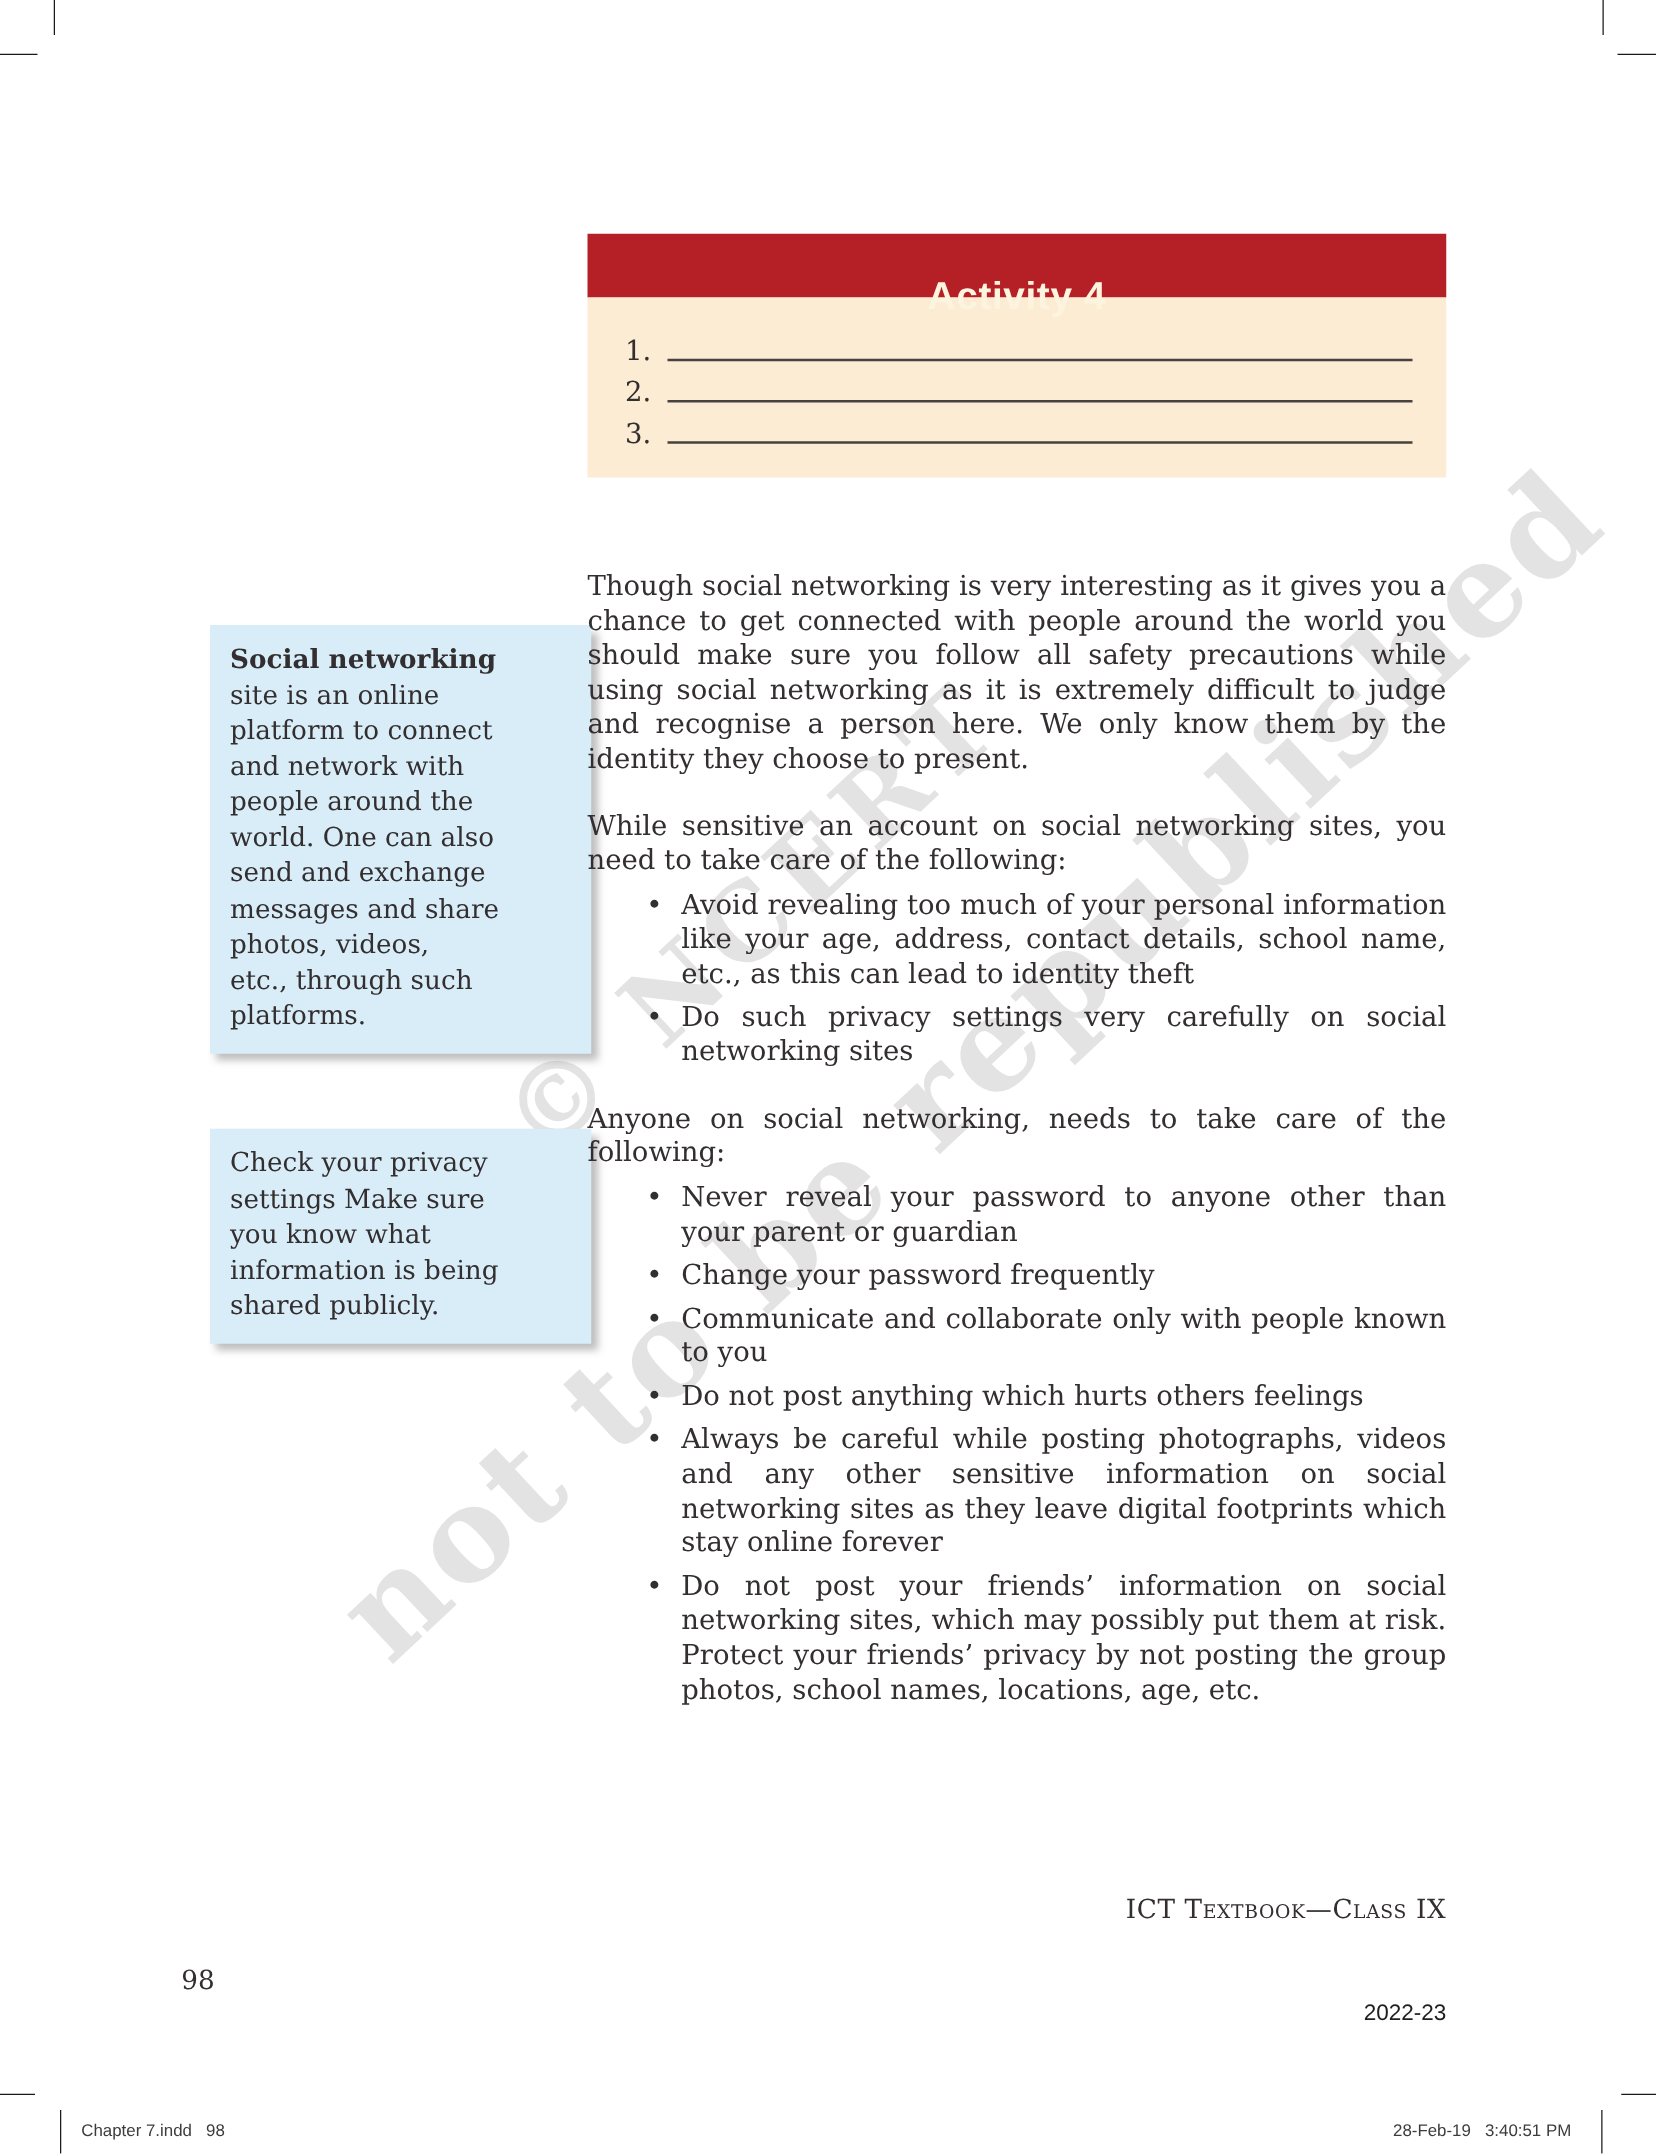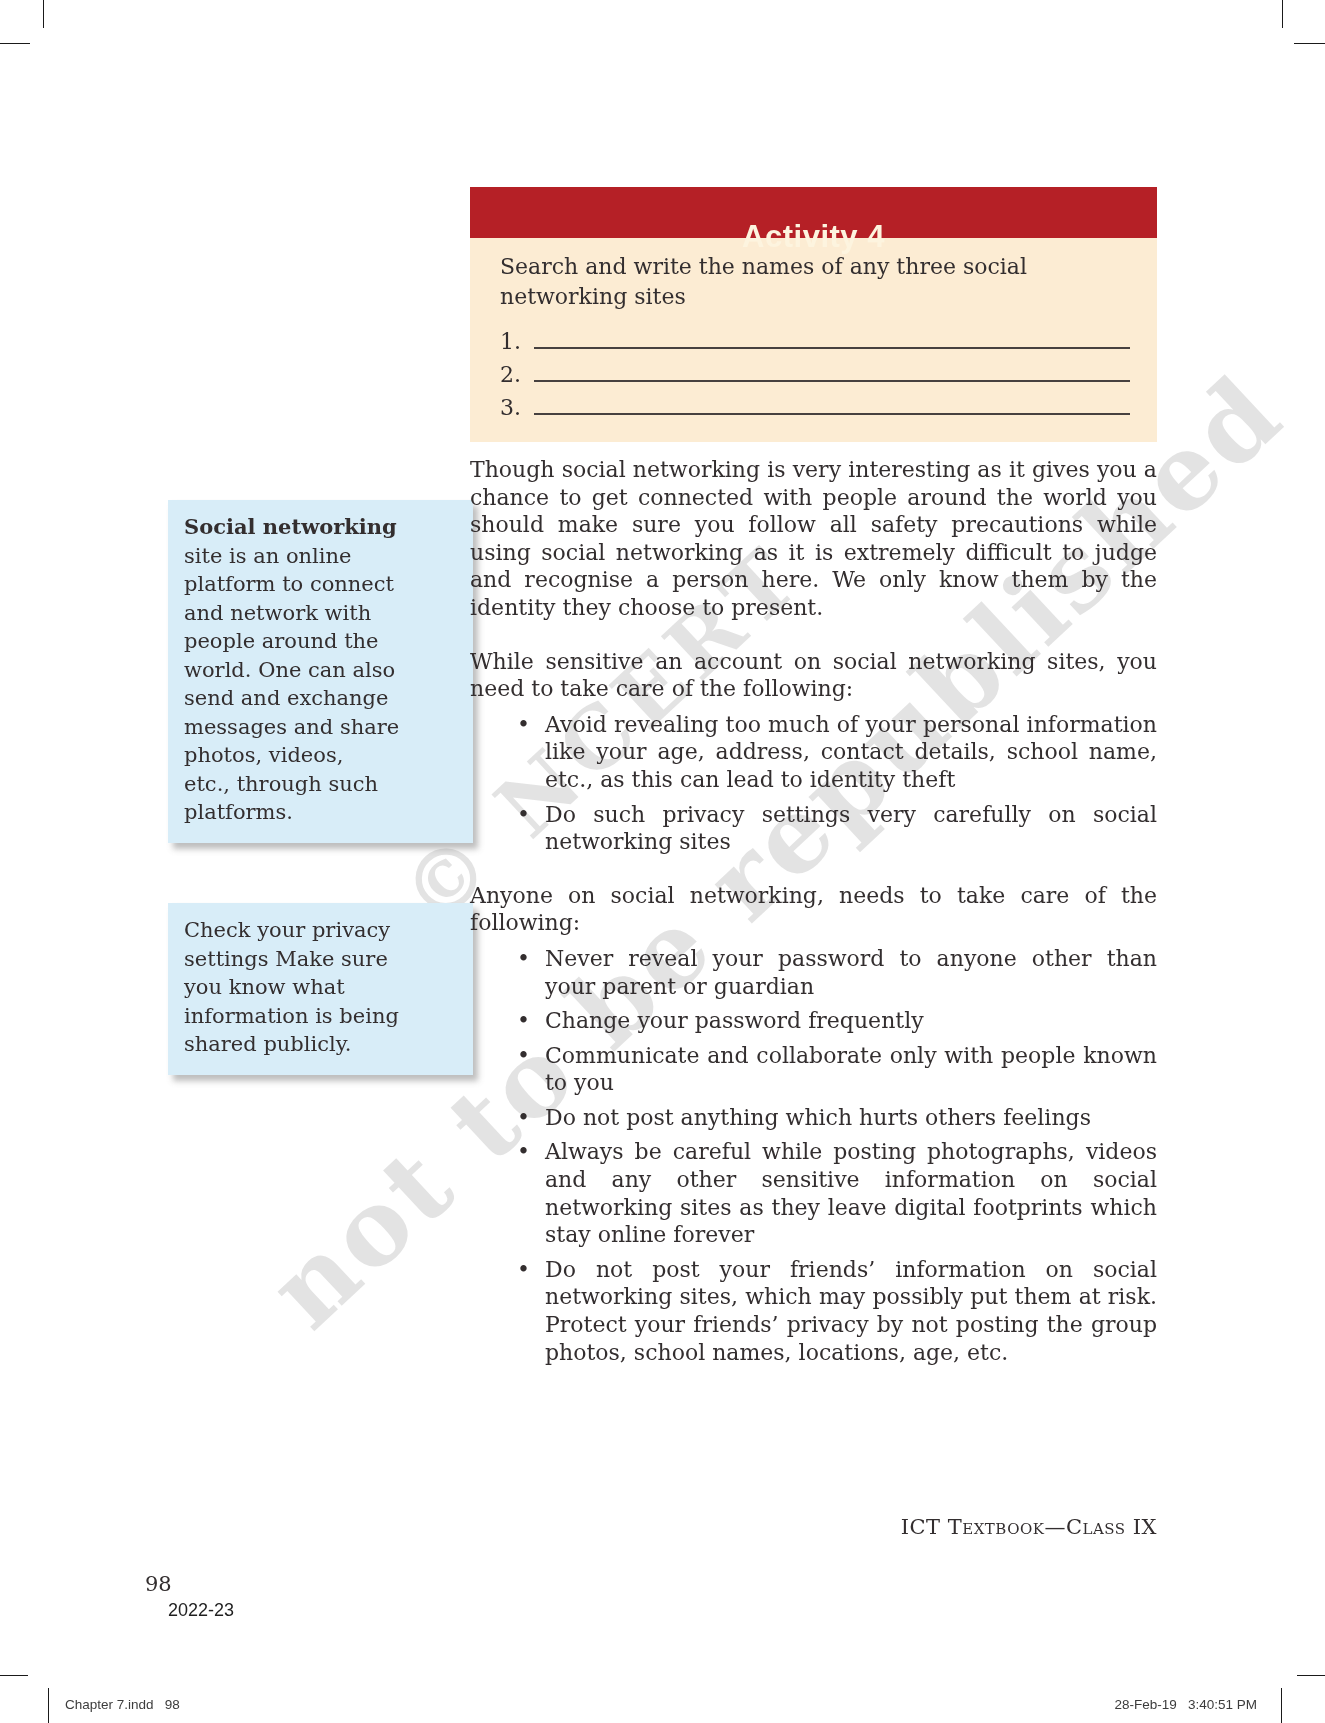--- a/index.html
+++ b/index.html
@@ -46,21 +46,21 @@
   .main-col p.tight{margin-bottom:8px;}
   .main-col p:first-child{margin-top:13px;}
   ul.blist{list-style:none;margin:0 0 26px 0;padding:0;}
   ul.blist li{position:relative;padding-left:75px;margin:0 0 7px 0;text-align:justify;}
   ul.blist li:last-child{margin-bottom:0;}
   .blt{position:absolute;left:47px;top:0;}
   
   .page-num{position:absolute;z-index:2;left:145px;top:1572px;font-size:21px;}
   .book-title{position:absolute;z-index:2;right:168px;top:1515px;font-size:21px;
               font-variant:small-caps;letter-spacing:0.5px;}
-  .edition{position:absolute;z-index:2;left:168px;top:1600px;width:989px;text-align:left;
+  .edition{position:absolute;z-index:2;left:168px;top:1600px;width:989px;text-align:right;
            font-family:"Liberation Sans","DejaVu Sans",sans-serif;font-size:18px;color:#1f1f1f;}
   .imprint{position:absolute;z-index:2;top:1697px;
            font-family:Liberation Sans, sans-serif;font-size:13.5px;
            color:#3c3c3c;white-space:pre;}
   .imprint.left{left:65px;}
   .imprint.right{right:68px;}
 </style>
 </head>
 <body>
 
@@ -76,21 +76,20 @@
   <div class="crop br-h"></div>
 
   <div class="wm wm1">© NCERT</div>
   <div class="wm wm2">not to be republished</div>
 
   <div class="activity">
     <div class="activity-header">
       <span class="activity-title">Activity 4</span>
     </div>
     <div class="activity-body">
-      <p class="activity-prompt">Search and write the names of any three social networking sites</p>
       <div class="blank-row">
         <span class="blank-num">1.</span>
         <span class="blank-rule"></span>
       </div>
       <div class="blank-row">
         <span class="blank-num">2.</span>
         <span class="blank-rule"></span>
       </div>
       <div class="blank-row">
         <span class="blank-num">3.</span>

